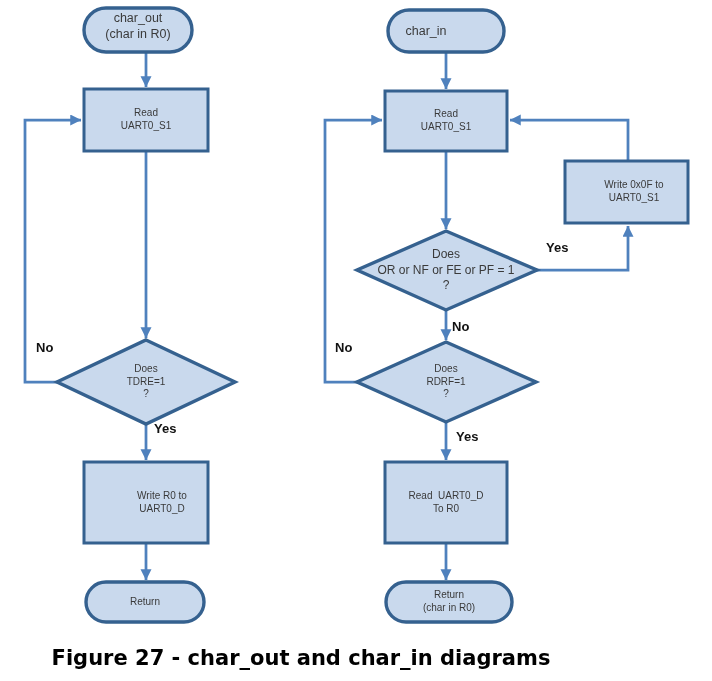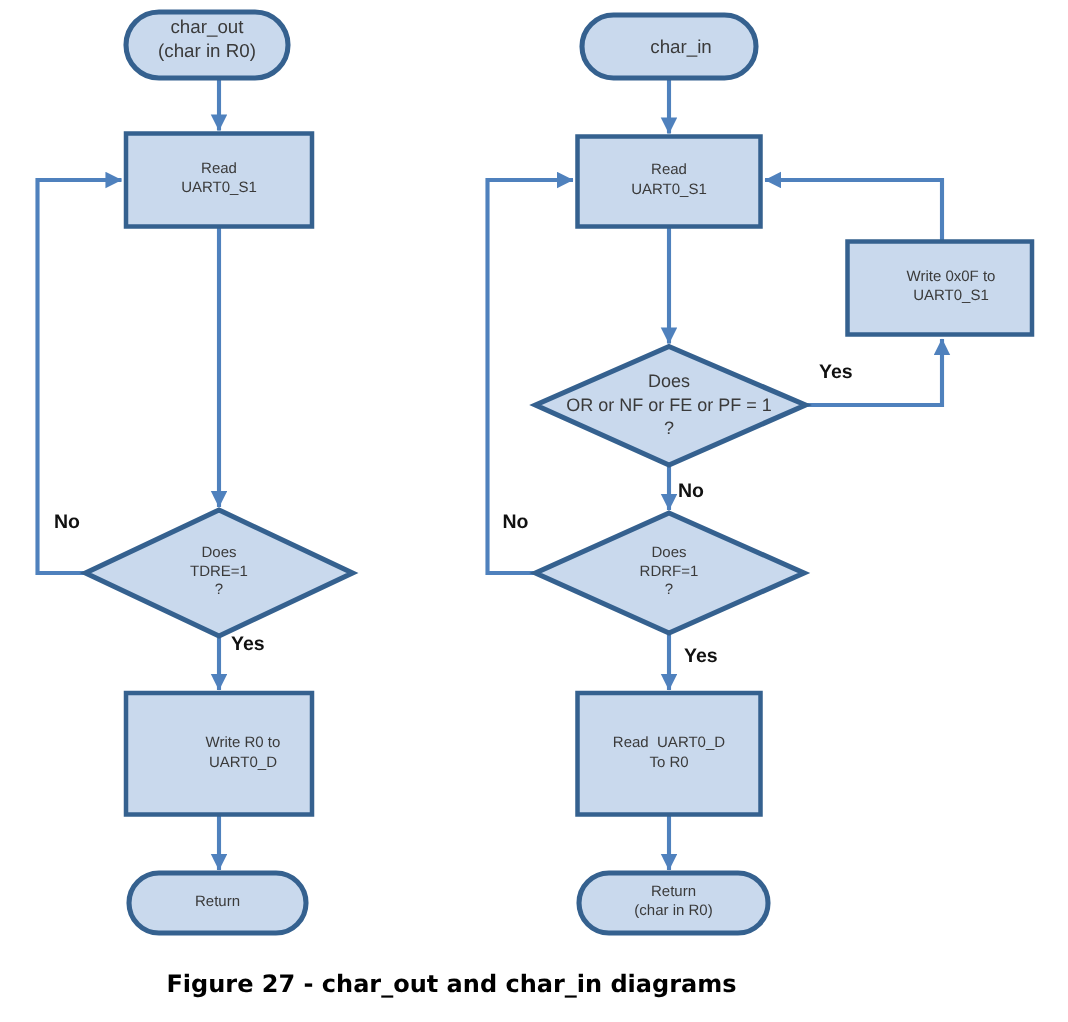--- a/index.html
+++ b/index.html
@@ -19,21 +19,21 @@
     font-size:10px;line-height:1.28;pointer-events:none;
   }
   .node.small{font-size:12.5px;}
   .node.wide{font-size:12px;line-height:1.3;}
   .edge-label{
     position:absolute;font-size:13px;font-weight:bold;color:var(--label_text,#111111);
     white-space:nowrap;pointer-events:none;
   }
   .caption{
     position:absolute;left:0;top:646px;width:602px;text-align:center;
-    font-family:"DejaVu Sans",sans-serif;font-weight:bold;font-size:16px;color:#000;
+    font-family:"DejaVu Sans",sans-serif;font-weight:bold;font-size:21px;color:#000;
   }
 </style>
 </head>
 <body>
 
 <div class="stage">
 
   <svg width="712" height="681" viewBox="0 0 712 681">
     <defs>
       <marker id="arrow" markerWidth="4.6" markerHeight="4.6" refX="3.9" refY="2" orient="auto">
@@ -79,21 +79,21 @@
 UART0_S1</div>
   <div class="node" style="left:60px;top:340px;width:172px;height:84px;">Does
 TDRE=1
 ?</div>
   <div class="node" style="left:84px;top:462px;width:124px;height:81px;padding-left:16px;">Write R0 to
 UART0_D</div>
   <div class="node" style="left:86px;top:582px;width:118px;height:40px;">Return</div>
   <div class="edge-label" style="left:36px;top:340px;">No</div>
   <div class="edge-label" style="left:154px;top:421px;">Yes</div>
 
-  <div class="node small" style="left:396px;top:10px;width:116px;height:42px;">char_in</div>
+  <div class="node small" style="left:368px;top:10px;width:116px;height:42px;">char_in</div>
   <div class="node" style="left:385px;top:91px;width:122px;height:60px;">Read
 UART0_S1</div>
   <div class="node" style="left:565px;top:161px;width:138px;height:62px;">Write 0x0F to
 UART0_S1</div>
   <div class="node wide" style="left:358px;top:231px;width:176px;height:79px;">Does
 OR or NF or FE or PF = 1
 ?</div>
   <div class="node" style="left:360px;top:342px;width:172px;height:80px;">Does
 RDRF=1
 ?</div>

